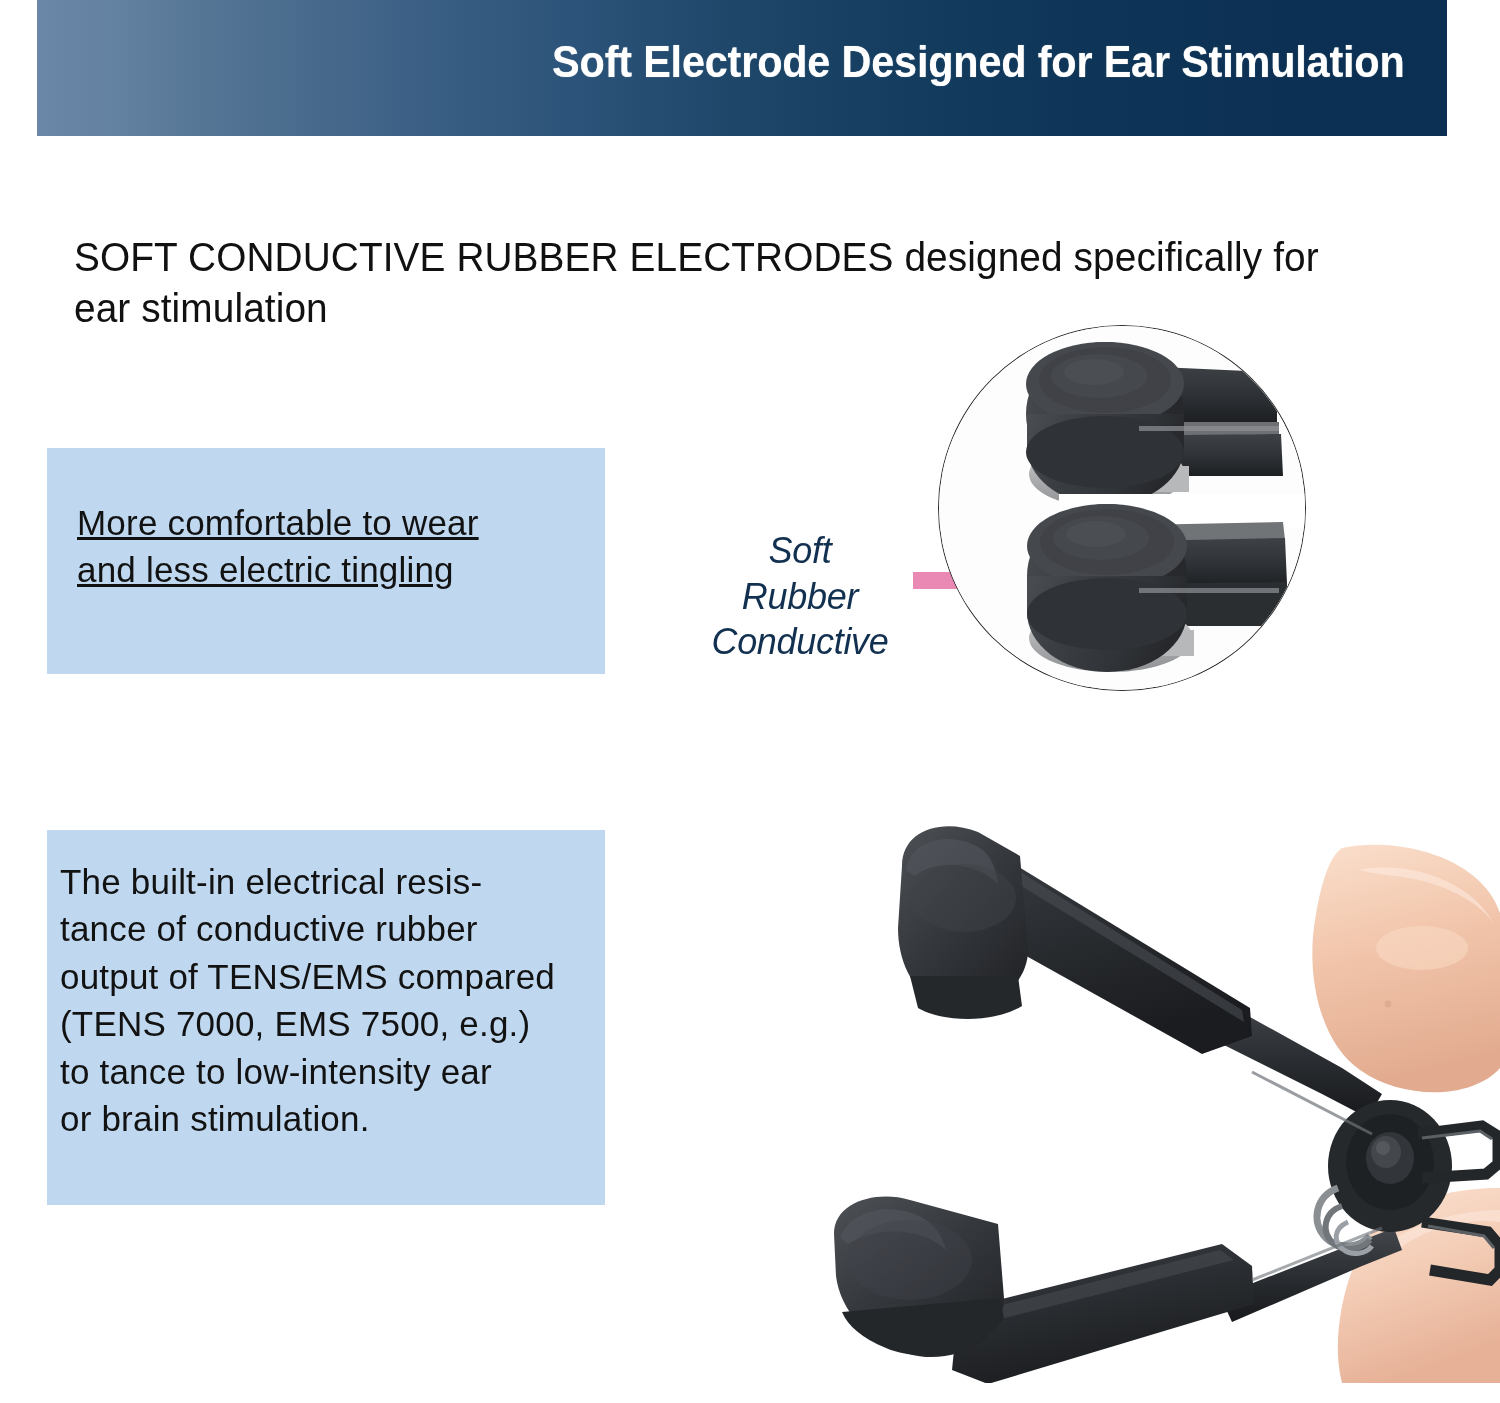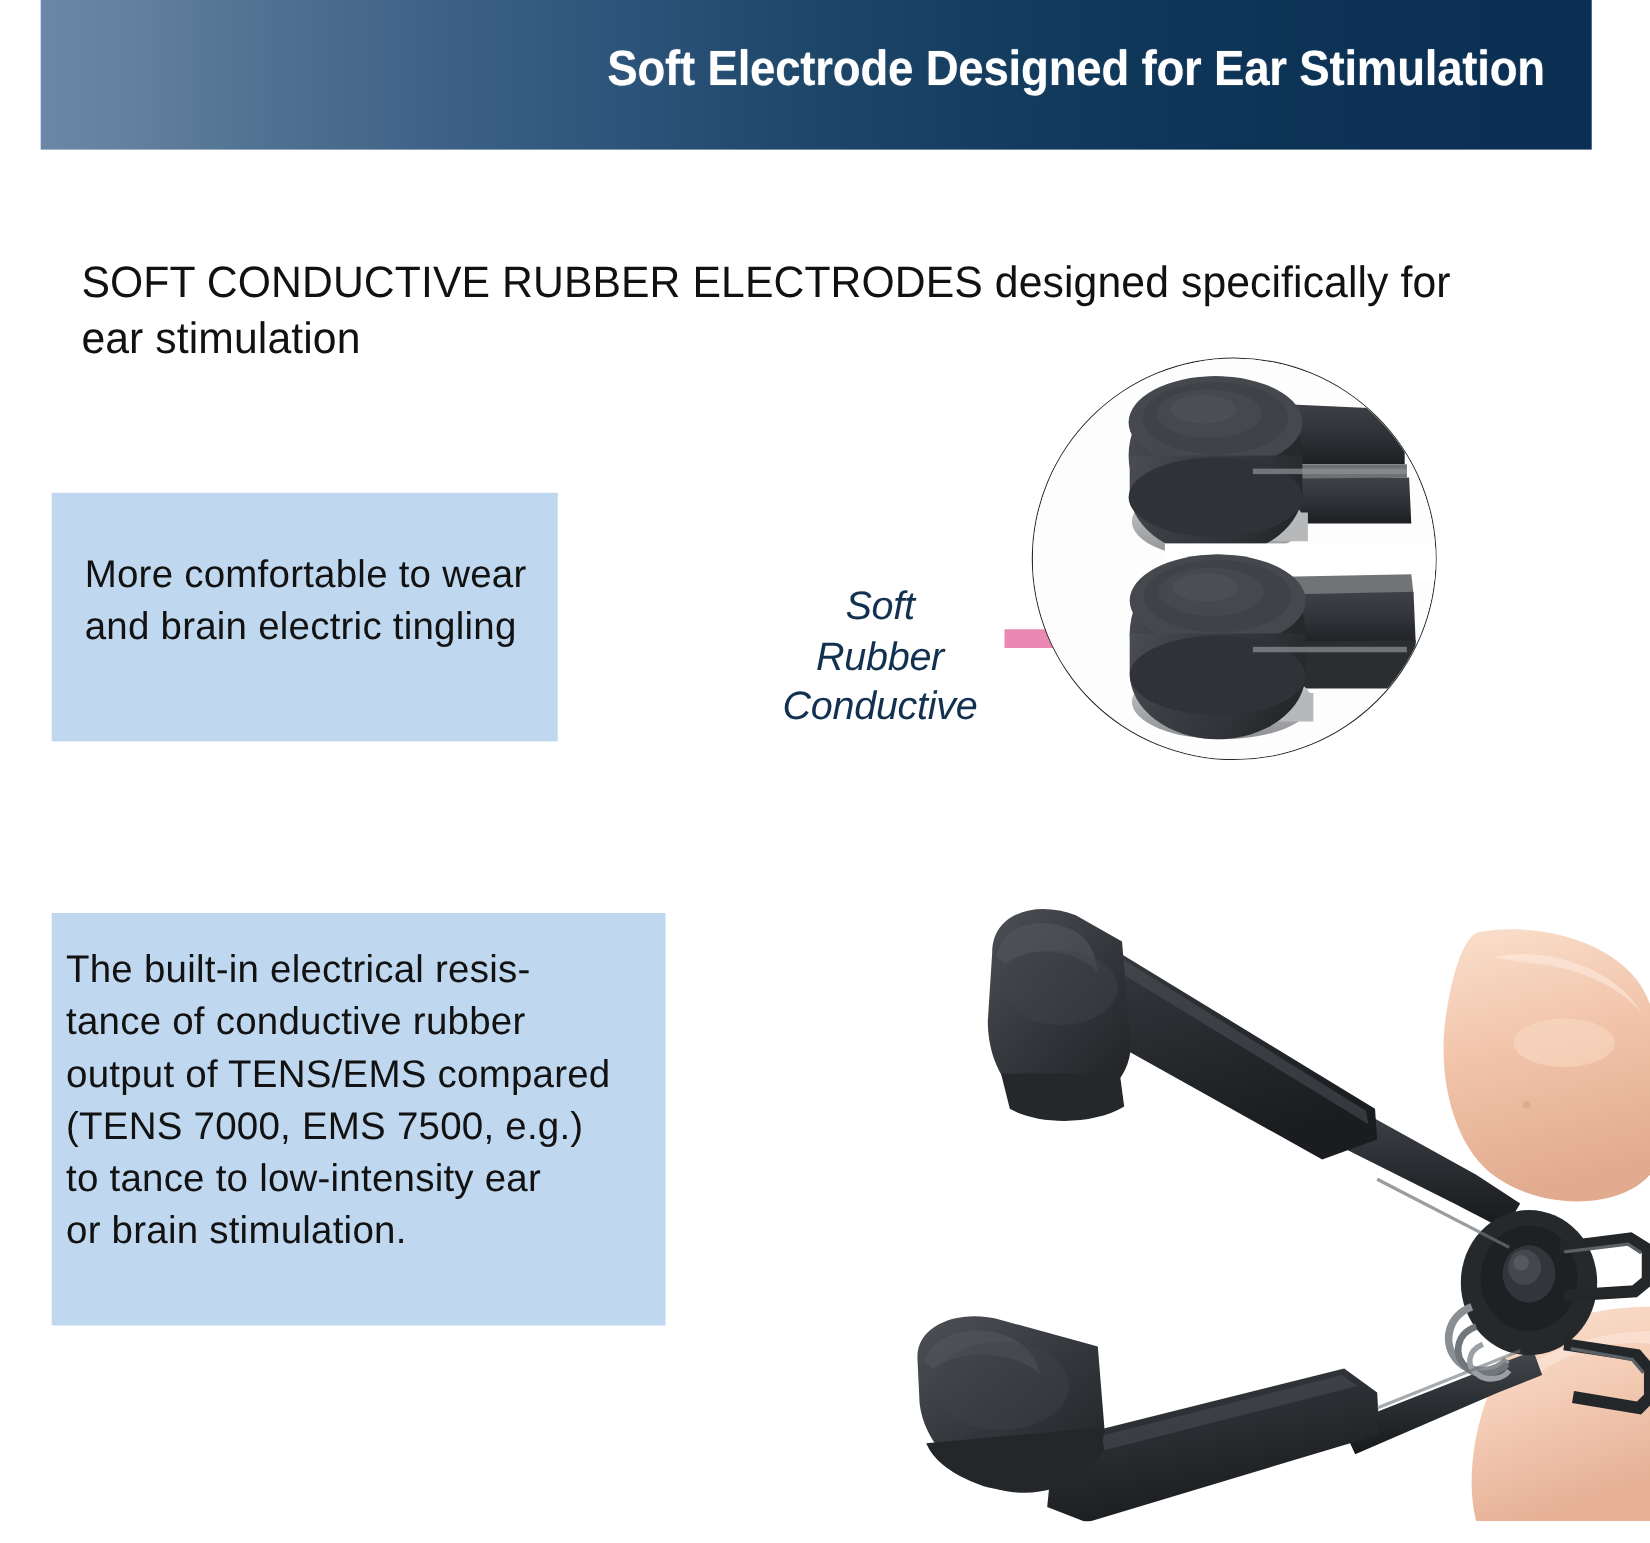--- a/index.html
+++ b/index.html
@@ -71,25 +71,26 @@
     position: absolute;
     background: #bfd8ef;
     box-sizing: border-box;
     color: #121212;
     font-family: "Liberation Sans Narrow", "Liberation Sans", sans-serif;
     letter-spacing: 0.2px;
   }
   #callout-box-1 {
     left: 47px;
     top: 448px;
-    width: 460px;
+    width: 558px;
     height: 226px;
     padding: 52px 0 12px 30px;
     font-size: 35px;
     line-height: 1.33;
+    text-decoration: underline;
   }
   #callout-box-2 {
     left: 47px;
     top: 830px;
     width: 558px;
     height: 375px;
     padding: 28px 0 0 13px;
     font-size: 35px;
     line-height: 1.355;
   }
@@ -152,21 +153,21 @@
 <body>
 
 <div id="header-banner">
   <div id="header-title">Soft Electrode Designed for Ear Stimulation</div>
 </div>
 
 <div id="subtitle">SOFT CONDUCTIVE RUBBER ELECTRODES designed specifically for ear stimulation</div>
 
 <div id="callout-box-1" class="callout-box">
   <span class="callout-line">More comfortable to wear</span>
-  <span class="callout-line">and brain electric tingling</span>
+  <span class="callout-line">and less electric tingling</span>
 </div>
 
 <div id="callout-box-2" class="callout-box">
   <span class="callout-line">The built-in electrical resis-</span>
   <span class="callout-line">tance of conductive rubber</span>
   <span class="callout-line">output of TENS/EMS compared</span>
   <span class="callout-line">(TENS 7000, EMS 7500, e.g.)</span>
   <span class="callout-line">to tance to low-intensity ear</span>
   <span class="callout-line">or brain stimulation.</span>
 </div>

